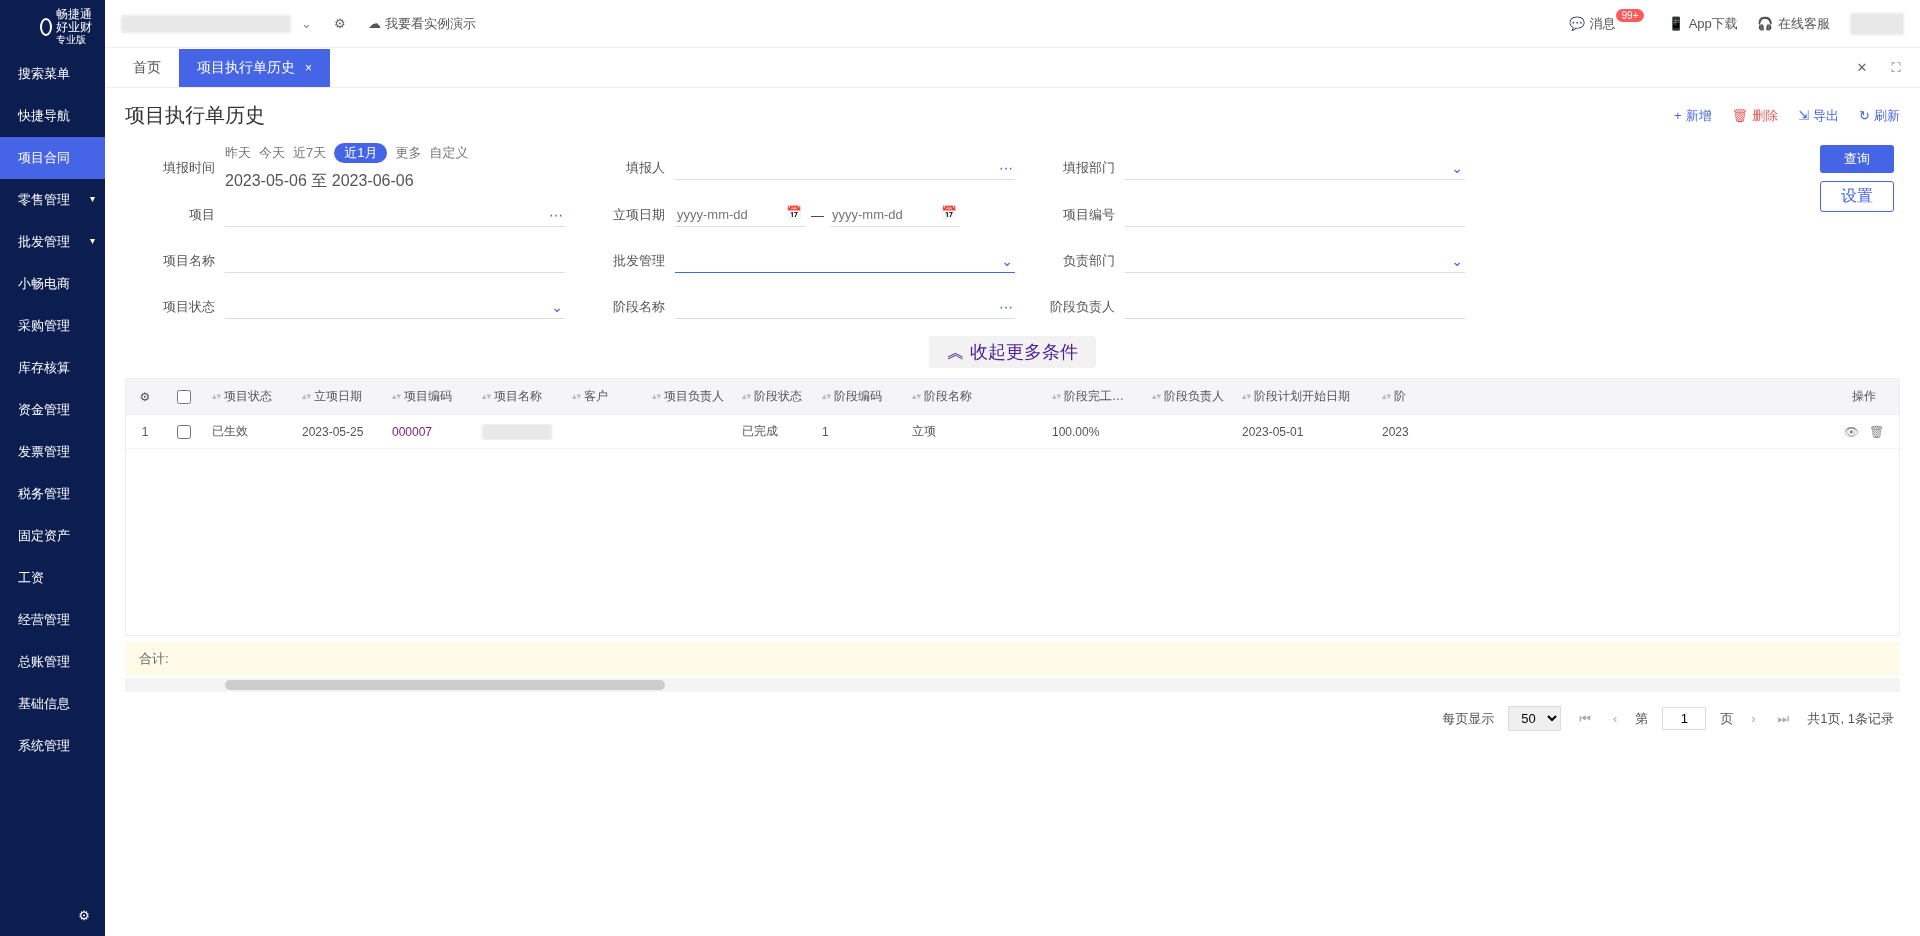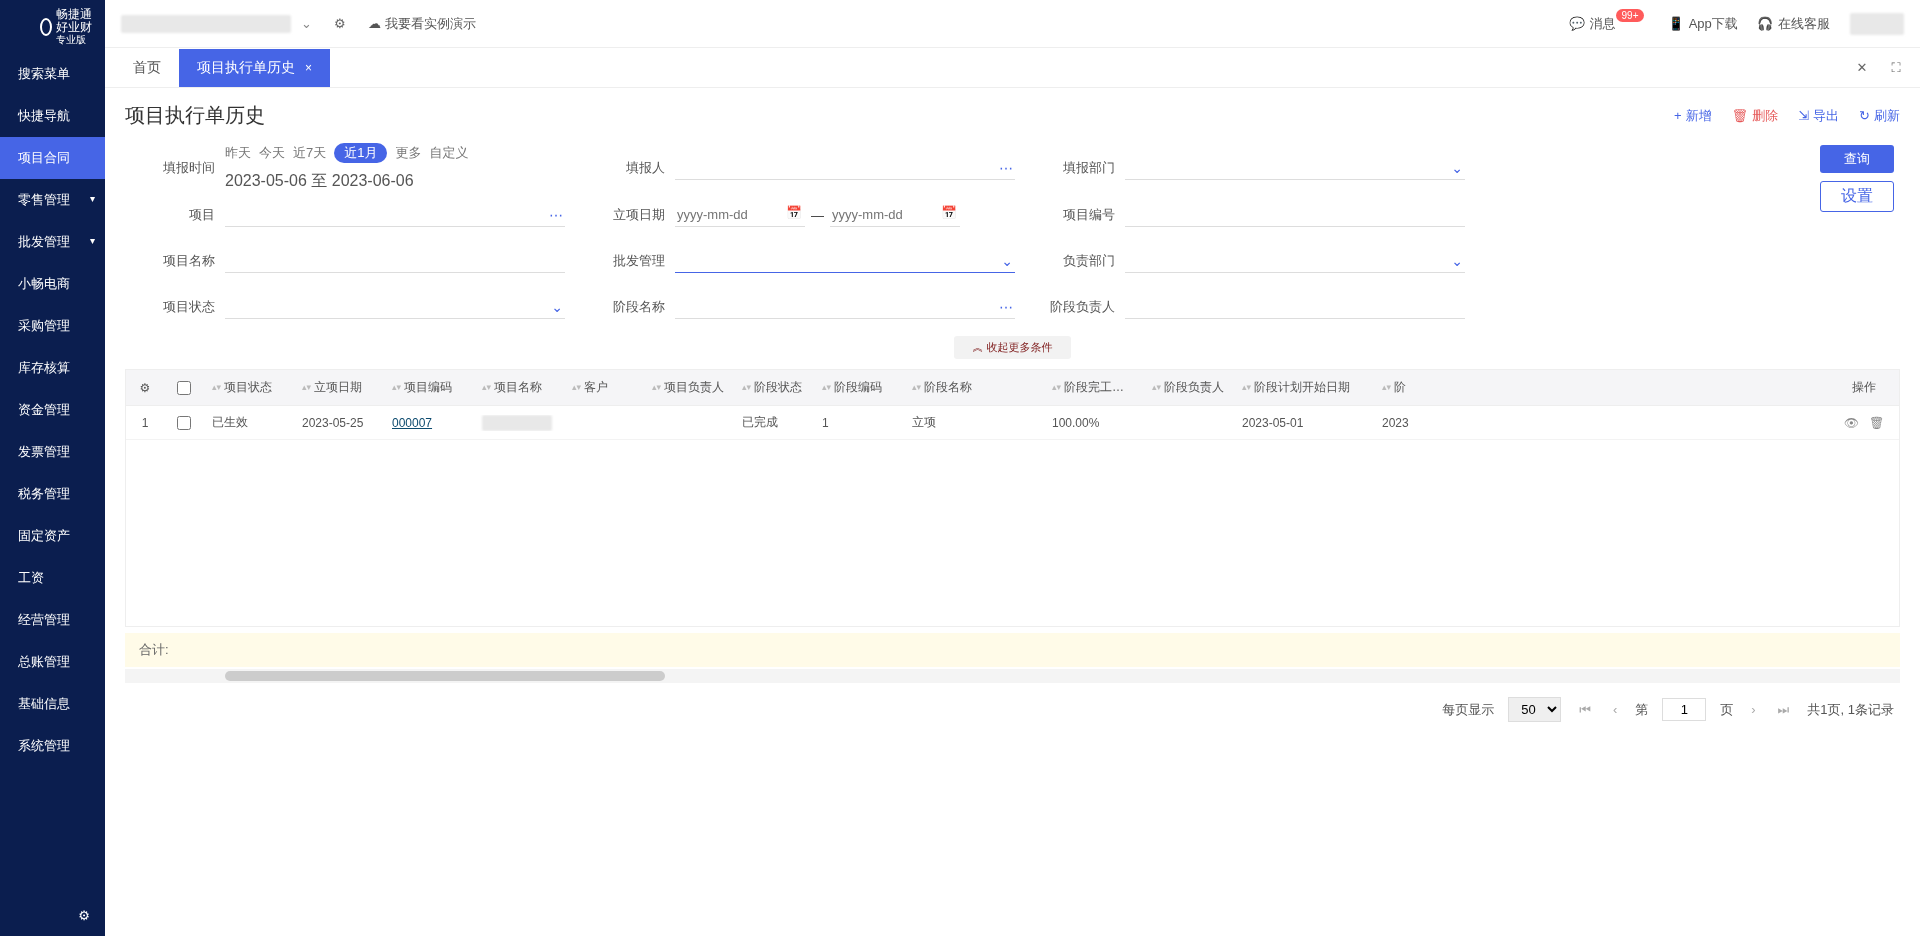--- a/index.html
+++ b/index.html
@@ -45,21 +45,21 @@
 .date-wrap { position: relative; }
 .date-wrap .cal-icon { position: absolute; right: 2px; top: 2px; color: #4665e6; cursor: pointer; }
 .chip-row { display: flex; gap: 8px; flex-wrap: wrap; align-items: center; }
 .chip { color: #777; cursor: pointer; font-size: 13px; }
 .chip.active { background: #4665e6; color: #fff; border-radius: 10px; padding: 1px 10px; }
 .date-range-text { color: #555; font-size: 16px; margin-top: 2px; }
 .filter-buttons { position: absolute; top: 8px; right: 26px; display: flex; flex-direction: column; gap: 8px; }
 .btn-primary { background: #4665e6; color: #fff; border: none; border-radius: 3px; padding: 5px 20px; cursor: pointer; font-size: 13px; }
 .btn-outline { background: #fff; color: #4665e6; border: 1px solid #4665e6; border-radius: 3px; padding: 4px 20px; cursor: pointer; font-size: 16px; }
 .collapse-bar { text-align: center; padding: 6px 0 10px; }
-.collapse-btn { display: inline-block; background: #f2f2f2; padding: 4px 18px; border-radius: 3px; color: #7f1d1d; font-size: 11px; cursor: pointer; }
+.collapse-btn { display: inline-block; background: #f2f2f2; padding: 4px 18px; border-radius: 3px; color: #4c1d95; font-size: 18px; cursor: pointer; }
 .table-wrap { margin: 0 20px; border: 1px solid #eee; }
 .table-head { display: flex; background: #f5f5f7; border-bottom: 1px solid #eee; height: 36px; align-items: center; }
 .th, .td { padding: 0 8px; font-size: 12px; color: #555; white-space: nowrap; overflow: hidden; text-overflow: ellipsis; display: flex; align-items: center; }
 .th { position: relative; }
 .sort-icon { color: #bbb; font-size: 9px; margin-right: 3px; display: inline-flex; flex-direction: column; line-height: 5px; }
 .col-gear { width: 38px; justify-content: center; }
 .col-chk { width: 40px; justify-content: center; }
 .col-status { width: 90px; }
 .col-date { width: 90px; }
 .col-code { width: 90px; }
@@ -69,21 +69,21 @@
 .col-pstatus { width: 80px; }
 .col-pcode { width: 90px; }
 .col-phase { width: 140px; }
 .col-prog { width: 100px; }
 .col-powner { width: 90px; }
 .col-pstart { width: 140px; }
 .col-pend { width: 40px; }
 .col-ops { width: 70px; margin-left: auto; justify-content: center; }
 .table-body { min-height: 220px; }
 .tr { display: flex; height: 34px; align-items: center; border-bottom: 1px solid #f3f3f3; }
-.td a { color: #0c4a6e; text-decoration: underline; }
+.td a { color: #701a75; }
 .td .blur-cell { background: #e8e8e8; width: 70px; height: 16px; border-radius: 2px; filter: blur(1px); }
 .row-ops { display: flex; gap: 10px; color: #888; }
 .sum-row { background: #fffbe8; padding: 8px 14px; font-size: 13px; color: #666; margin: 6px 20px 0; }
 .hscroll { height: 14px; margin: 2px 20px 0; background: #f4f4f4; position: relative; }
 .hscroll-thumb { position: absolute; left: 100px; width: 440px; top: 2px; height: 10px; background: #ccc; border-radius: 5px; }
 .pager { display: flex; align-items: center; gap: 14px; padding: 14px 26px; justify-content: flex-end; font-size: 13px; color: #555; }
 .pager select, .pager input { border: 1px solid #ddd; padding: 3px 8px; font-size: 13px; }
 .pager input { width: 44px; text-align: center; }
 .pager .nav-btn { color: #aaa; cursor: pointer; padding: 0 4px; }
 input[type=checkbox] { width: 14px; height: 14px; }

